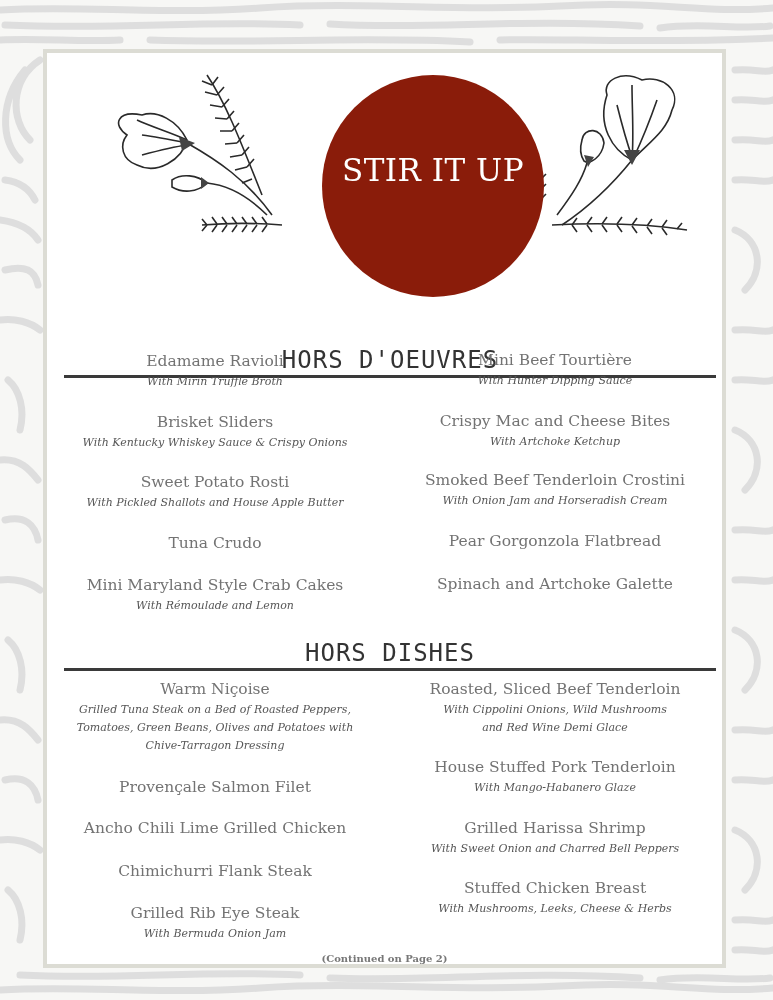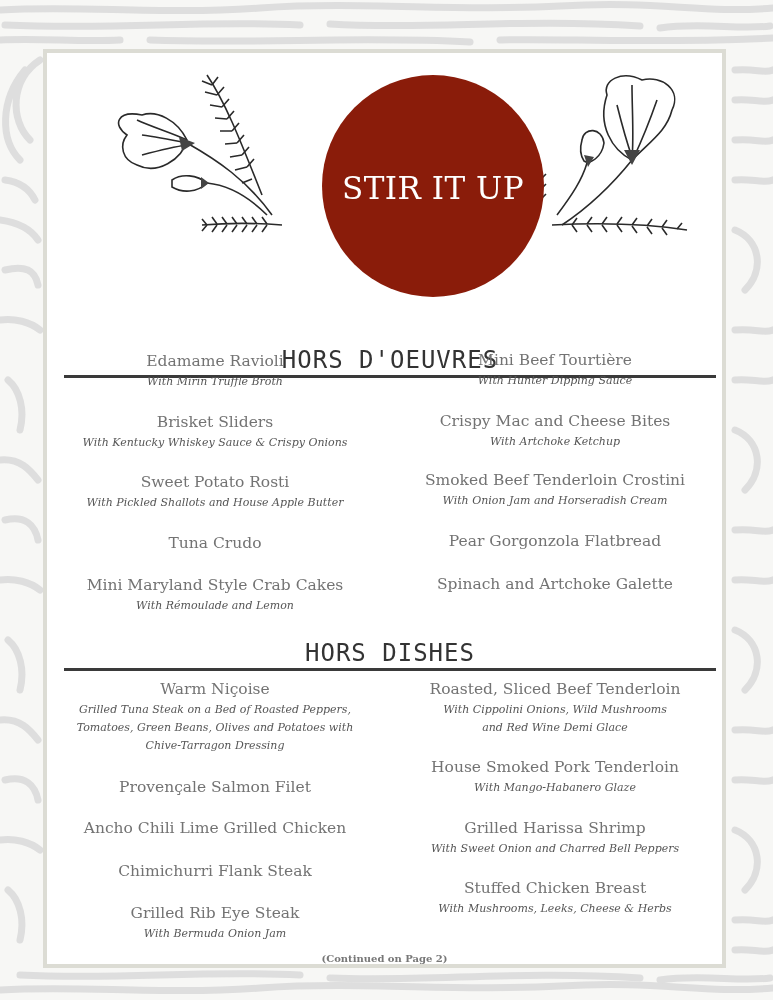--- a/index.html
+++ b/index.html
@@ -12,21 +12,21 @@
     .page {
       position: absolute; left: 43px; top: 49px; width: 683px; height: 919px;
       background: #ffffff; border: 4px solid #dcdcd4; box-sizing: border-box; z-index: 1;
     }
     .logo { position: absolute; left: 50px; top: 12px; width: 590px; height: 240px; }
     .logo-circle {
       position: absolute; left: 225px; top: 10px; width: 222px; height: 222px;
       border-radius: 50%; background: #8a1c0a;
     }
     .logo-text {
-      position: absolute; left: 225px; top: 106px; width: 222px; text-align: center;
+      position: absolute; left: 225px; top: 88px; width: 222px; text-align: center;
       color: #ffffff; font-family: "DejaVu Serif", serif; font-size: 31px; line-height: 34px;
       letter-spacing: 0.5px;
     }
     .section-head { position: absolute; left: 17px; width: 652px; }
     .section-title {
       text-align: center; font-family: "DejaVu Sans Mono", monospace; font-size: 24px;
       color: #333333; letter-spacing: 1px; line-height: 26px;
     }
     .section-rule { height: 3px; background: #3a3a3a; margin-top: 2px; }
     .item { position: absolute; text-align: center; width: 320px; }
@@ -185,21 +185,21 @@
   </div>
 
   <div class="item col-r" style="top:626px;">
     <div class="name">Roasted, Sliced Beef Tenderloin</div>
     <div class="desc">
       <div>With Cippolini Onions, Wild Mushrooms</div>
       <div>and Red Wine Demi Glace</div>
     </div>
   </div>
   <div class="item col-r" style="top:704px;">
-    <div class="name">House Smoked Pork Tenderloin</div>
+    <div class="name">House Stuffed Pork Tenderloin</div>
     <div class="desc">With Mango-Habanero Glaze</div>
   </div>
   <div class="item col-r" style="top:765px;">
     <div class="name">Grilled Harissa Shrimp</div>
     <div class="desc">With Sweet Onion and Charred Bell Peppers</div>
   </div>
   <div class="item col-r" style="top:825px;">
     <div class="name">Stuffed Chicken Breast</div>
     <div class="desc">With Mushrooms, Leeks, Cheese &amp; Herbs</div>
   </div>

